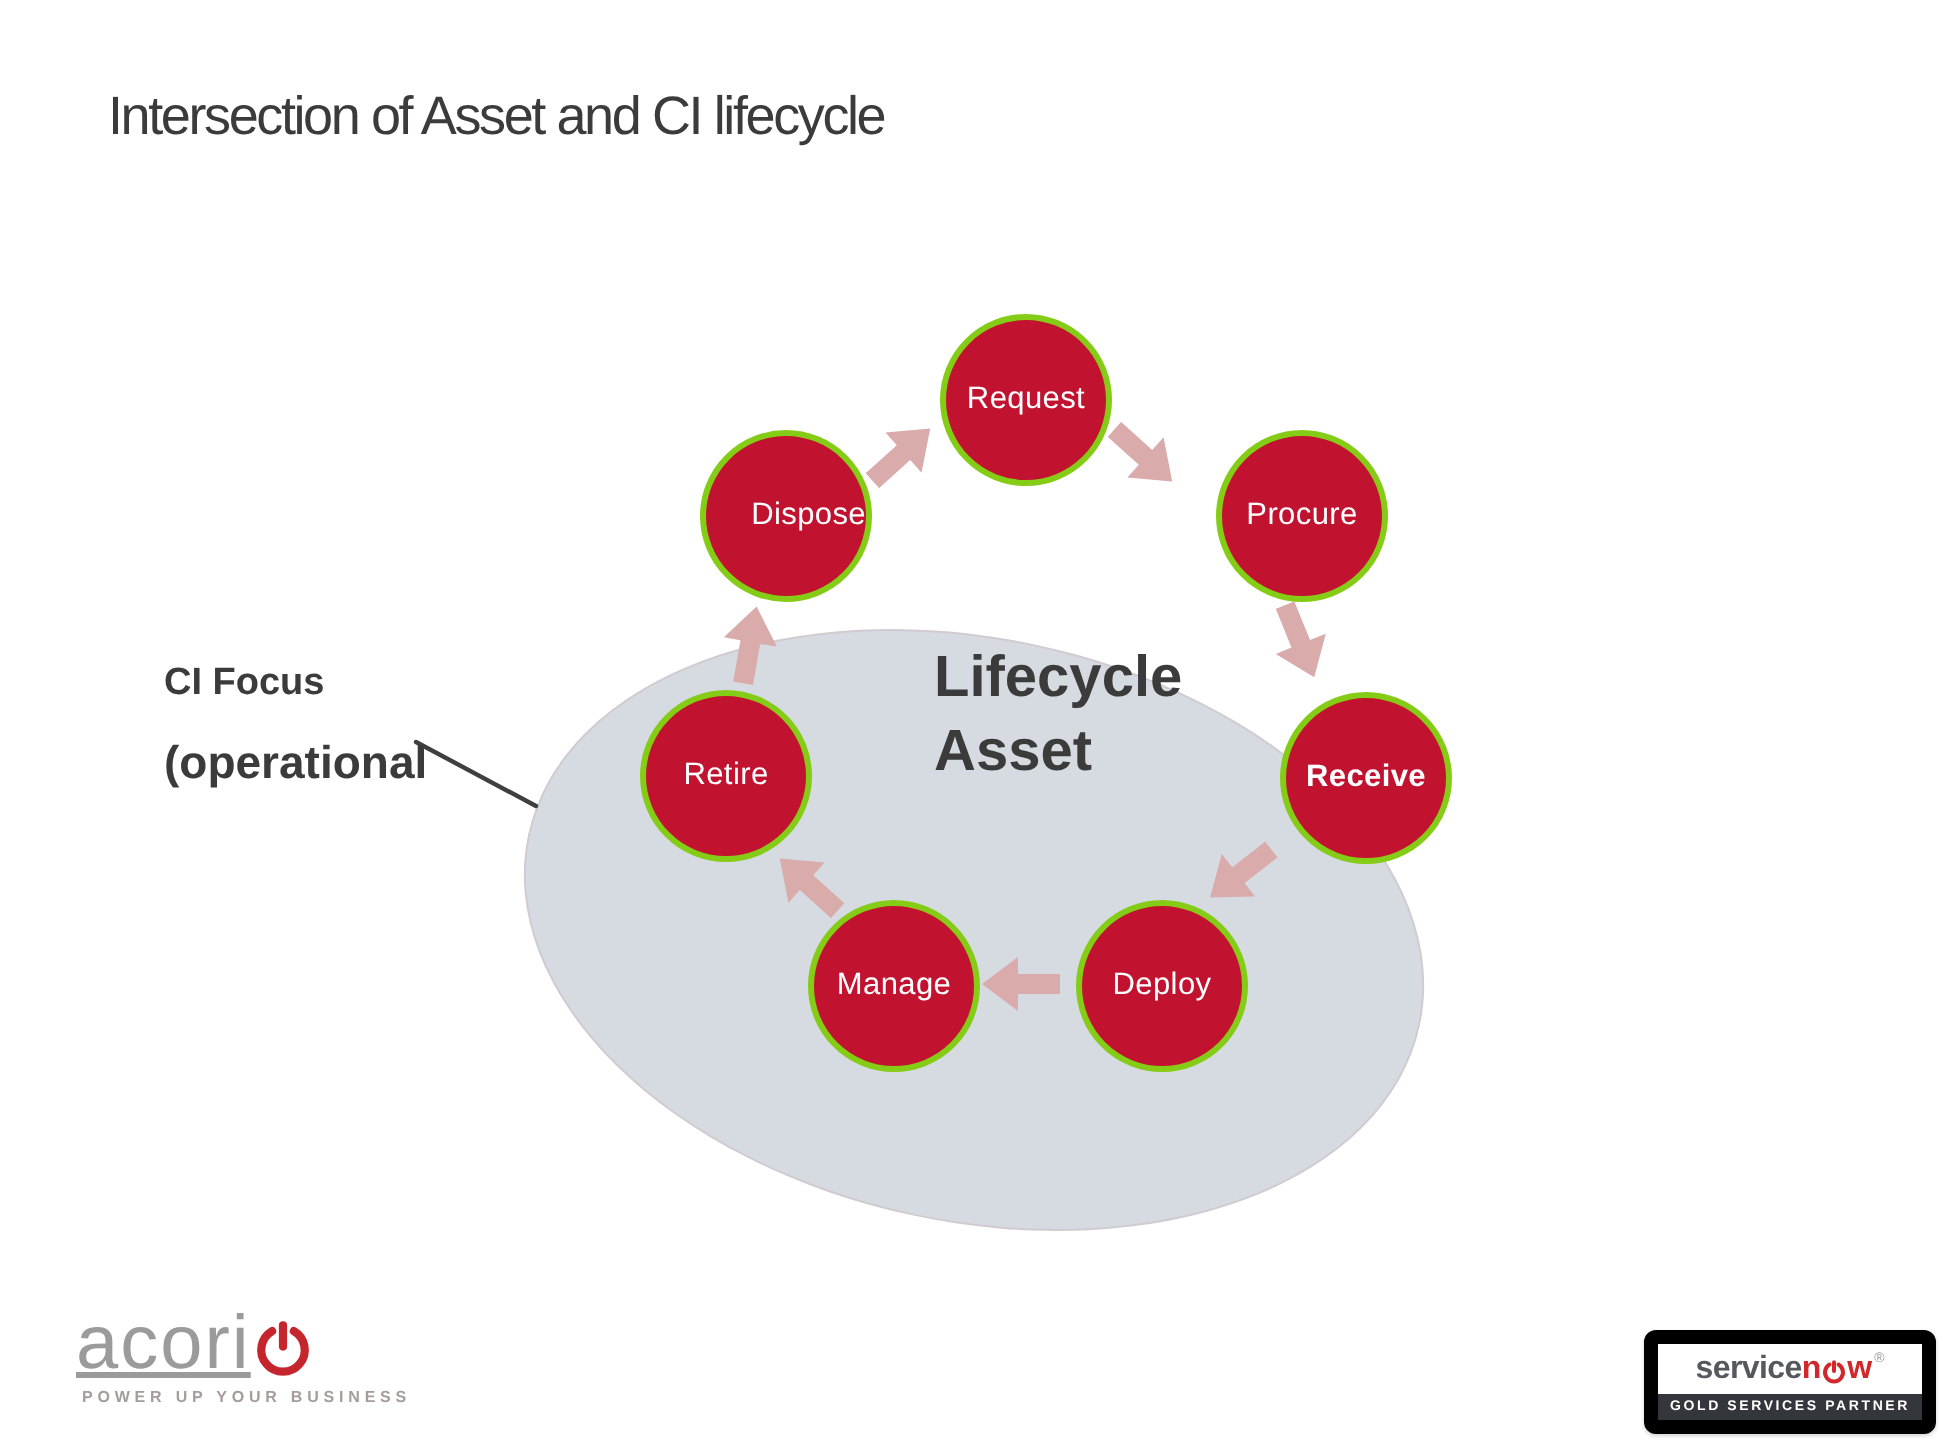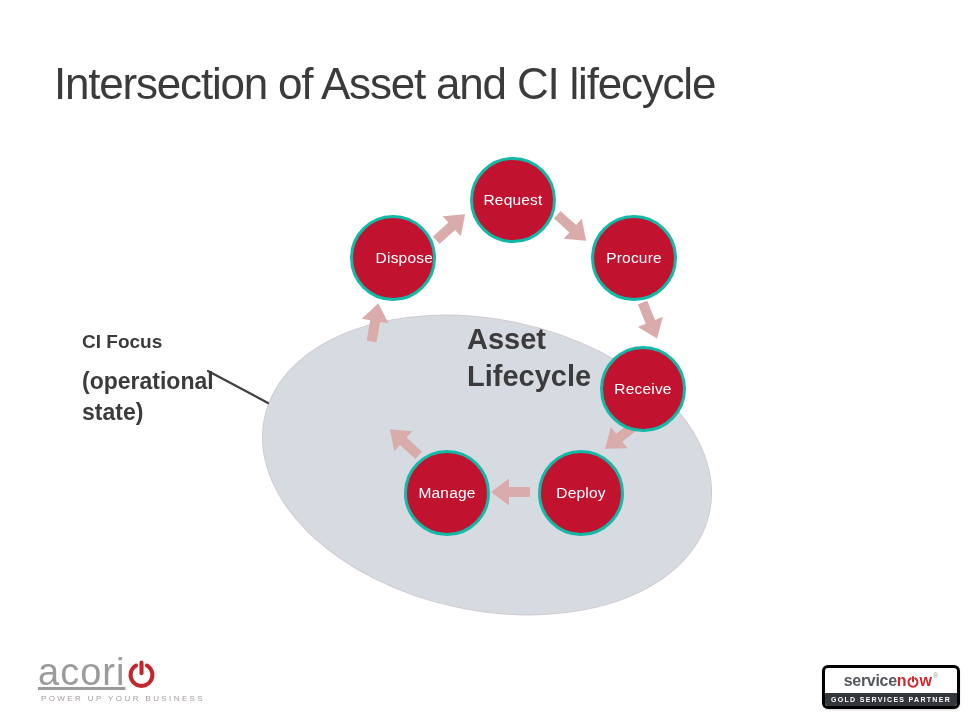--- a/index.html
+++ b/index.html
@@ -1,39 +1,39 @@
 <!DOCTYPE html>
 <html style="--stage-red: #C11330; --arrow-rose: #DAABAB; --ellipse-gray: #D6DBE2; --text-dark: #3B3B3B; --acorio-gray: #9B9B9B; --brand-red: #C5262E; --servicenow-red: #D1292B; --servicenow-gray: #55585D; --banner-dark: #33363B;"><head>
 <meta charset="utf-8">
 <style>
   html,body { margin:0; padding:0; background:#ffffff; }
   .slide {
     position:relative; width:974px; height:725px; background:#fff;
     font-family:"Liberation Sans", sans-serif; overflow:hidden;
   }
   .slide-title {
-    position:absolute; left:54px; top:59px; margin:0;
-    font-size:44px; font-weight:400; letter-spacing:-1.2px;
+    position:absolute; left:54px; top:43px; margin:0;
+    font-size:27px; font-weight:400; letter-spacing:-1.2px;
     color:var(--text-dark,#3B3B3B); white-space:nowrap;
   }
   .ellipse {
     position:absolute; left:259px; top:319px; width:454px; height:290px;
     border-radius:50%; background:var(--ellipse-gray,#D6DBE2);
     border:1px solid rgba(206,190,194,0.55);
     transform:rotate(12deg); z-index:1;
   }
   .center-label {
     position:absolute; left:467px; top:321px; z-index:2;
     font-size:29px; font-weight:700; line-height:37px;
     color:var(--text-dark,#3B3B3B);
   }
   .center-label span { display:block; }
   .stage {
     position:absolute; width:80px; height:80px; border-radius:50%;
-    background:var(--stage-red,#C11330); border:3px solid #14b8a6;
+    background:var(--stage-red,#C11330); border:3px solid #84cc16;
     display:flex; align-items:center; justify-content:center;
     box-sizing:content-box; z-index:4;
   }
   .stage-label { color:#ffffff; font-size:15.5px; letter-spacing:0.2px; }
   .arrow {
     position:absolute; width:40px; height:30px; z-index:3;
     color:var(--arrow-rose,#DAABAB);
   }
   .ci-focus {
     position:absolute; left:82px; top:331px; z-index:2;
@@ -46,28 +46,28 @@
 
   
   .acorio { position:absolute; left:38px; top:652px; }
   .acorio-row { display:flex; align-items:flex-end; }
   .acorio-word {
     font-size:38px; line-height:40px; color:var(--acorio-gray,#9B9B9B);
     letter-spacing:1px; font-weight:400;text-decoration:underline;
   }
   .acorio-power { width:29px; height:29px; margin-left:2px; margin-bottom:3px; color:var(--brand-red,#C5262E); }
   .acorio-tagline {
-    margin-top:2px; margin-left:3px; font-size:8px; font-weight:400;
+    margin-top:2px; margin-left:3px; font-size:8px; font-weight:700;
     letter-spacing:2.4px; color:#A59C9C; white-space:nowrap;
   }
 
   
   .sn-badge {
     position:absolute; left:822px; top:665px; width:132px;
-    border:3px solid #000000; border-radius:6px; overflow:hidden;
+    border:7px solid #000000; border-radius:6px; overflow:hidden;
     background:#fff; box-shadow:0 1px 2px rgba(0,0,0,0.18);
   }
   .sn-top { height:25px; display:flex; align-items:center; justify-content:center; }
   .sn-service { font-size:16px; font-weight:600; letter-spacing:-0.3px; color:var(--servicenow-gray,#55585D); }
   .sn-now { font-size:16px; font-weight:700; color:var(--servicenow-red,#D1292B); display:inline-flex; align-items:center; }
   .sn-now svg { width:12px; height:12px; margin:0 0.5px 0 0.5px; position:relative; top:1px; }
   .sn-reg { font-size:7px; color:#999; position:relative; top:-5px; margin-left:1px; }
   .sn-banner {
     height:13px; background:var(--banner-dark,#33363B); color:#fff;
     font-size:7px; font-weight:600; letter-spacing:1.3px;
@@ -81,22 +81,22 @@
 
   <h1 class="slide-title">Intersection of Asset and CI lifecycle</h1>
 
   <div class="ellipse"></div>
 
   <svg class="pointer-line" width="80" height="52">
     <line x1="8" y1="11" x2="68" y2="43" stroke="#3F3F3F" stroke-width="2.2" stroke-linecap="round"></line>
   </svg>
 
   <div class="center-label">
+    <span>Lifecycle</span>
     <span>Asset</span>
-    <span>Lifecycle</span>
   </div>
 
   <svg class="arrow" viewBox="0 0 40 30" style="left:431px; top:212px; transform:rotate(-42deg);">
       <path d="M0 10 L21 10 L21 1.5 L39 15 L21 28.5 L21 20 L0 20 Z" fill="currentColor"></path>
     </svg>
   <svg class="arrow" viewBox="0 0 40 30" style="left:552px; top:213px; transform:rotate(42deg);">
       <path d="M0 10 L21 10 L21 1.5 L39 15 L21 28.5 L21 20 L0 20 Z" fill="currentColor"></path>
     </svg>
   <svg class="arrow" viewBox="0 0 40 30" style="left:630px; top:306px; transform:rotate(68deg);">
       <path d="M0 10 L21 10 L21 1.5 L39 15 L21 28.5 L21 20 L0 20 Z" fill="currentColor"></path>
@@ -110,40 +110,42 @@
   <svg class="arrow" viewBox="0 0 40 30" style="left:384px; top:427px; transform:rotate(-138deg);">
       <path d="M0 10 L21 10 L21 1.5 L39 15 L21 28.5 L21 20 L0 20 Z" fill="currentColor"></path>
     </svg>
   <svg class="arrow" viewBox="0 0 40 30" style="left:355px; top:307px; transform:rotate(-80deg);">
       <path d="M0 10 L21 10 L21 1.5 L39 15 L21 28.5 L21 20 L0 20 Z" fill="currentColor"></path>
     </svg>
 
   <div class="stage" style="left:470px; top:157px;">
     <span class="stage-label">Request</span>
   </div>
-  <div class="stage" style="left:591px; top:215px;">
+  <div class="stage" style="left:608px; top:215px;">
     <span class="stage-label">Procure</span>
   </div>
-  <div class="stage" style="left:600px; top:346px;">
+  <div class="stage" style="left:640px; top:346px;font-weight:bold;">
     <span class="stage-label">Receive</span>
   </div>
   <div class="stage" style="left:404px; top:450px;">
     <span class="stage-label">Manage</span>
   </div>
   <div class="stage" style="left:538px; top:450px;">
     <span class="stage-label">Deploy</span>
   </div>
+  <div class="stage" style="left:320px; top:345px;">
+    <span class="stage-label">Retire</span>
+  </div>
   <div class="stage" style="left:350px; top:215px;justify-content:flex-end;">
     <span class="stage-label">Dispose</span>
   </div>
 
   <div class="ci-focus">
     <div class="ci-focus-title">CI Focus</div>
     <div class="ci-focus-sub first">(operational</div>
-    <div class="ci-focus-sub">state)</div>
   </div>
 
   <div class="acorio">
     <div class="acorio-row">
       <span class="acorio-word">acori</span>
       <svg class="acorio-power" viewBox="0 0 24 24">
         <path d="M12 2.2 L12 11" fill="none" stroke="currentColor" stroke-width="3.4" stroke-linecap="round"></path>
         <path d="M7.5 4.6 A9 9 0 1 0 16.5 4.6" fill="none" stroke="currentColor" stroke-width="3.4" stroke-linecap="round"></path>
       </svg>
     </div>

